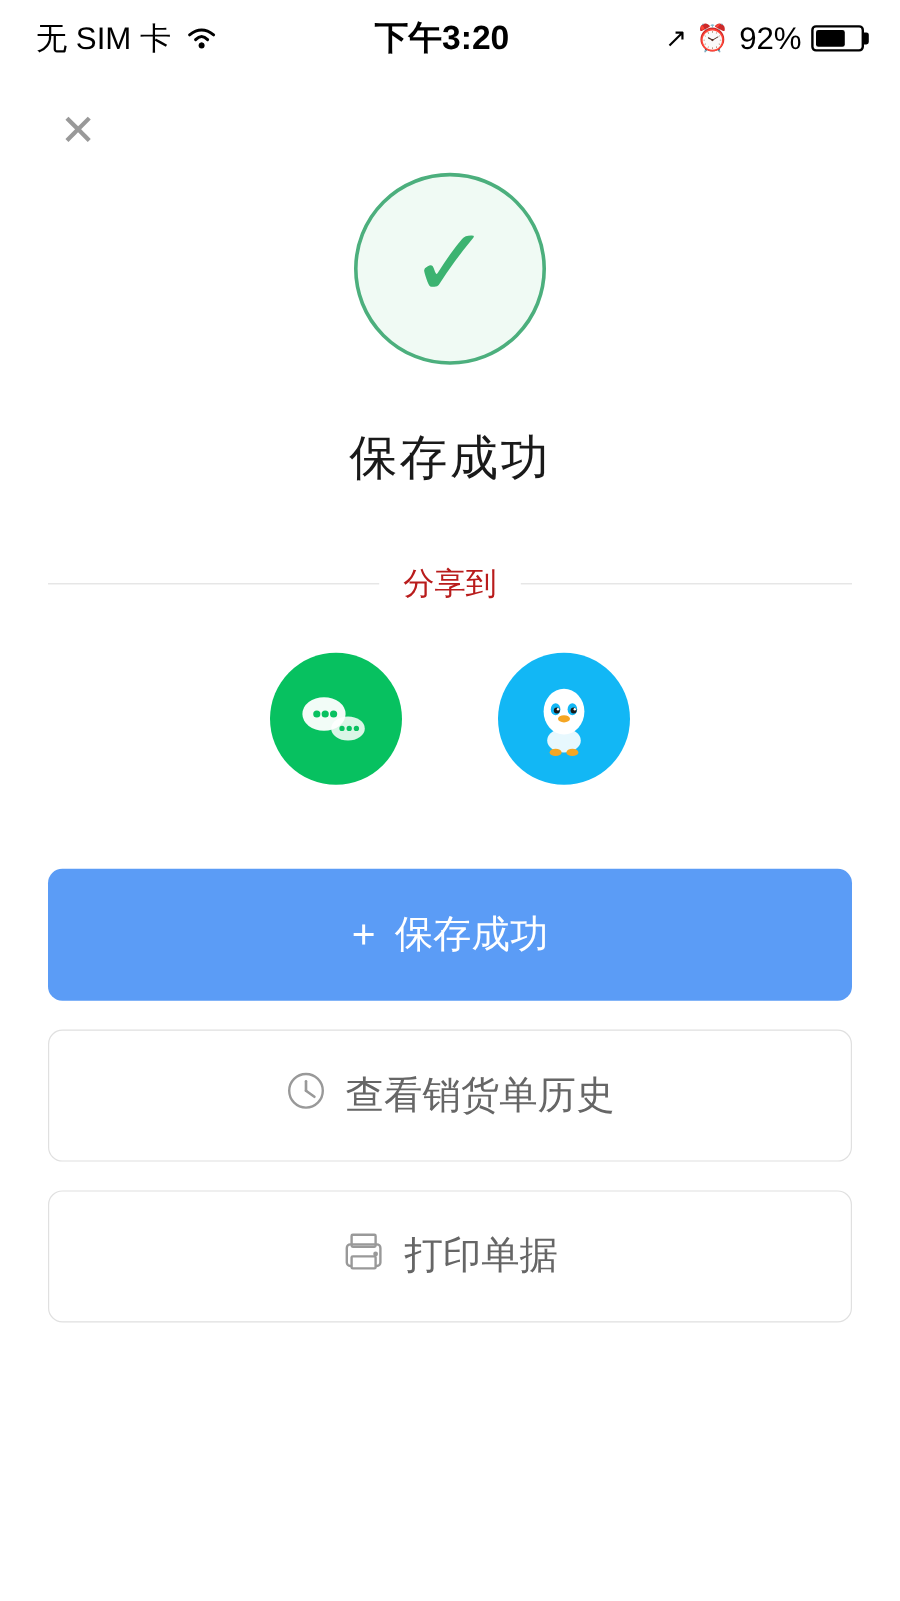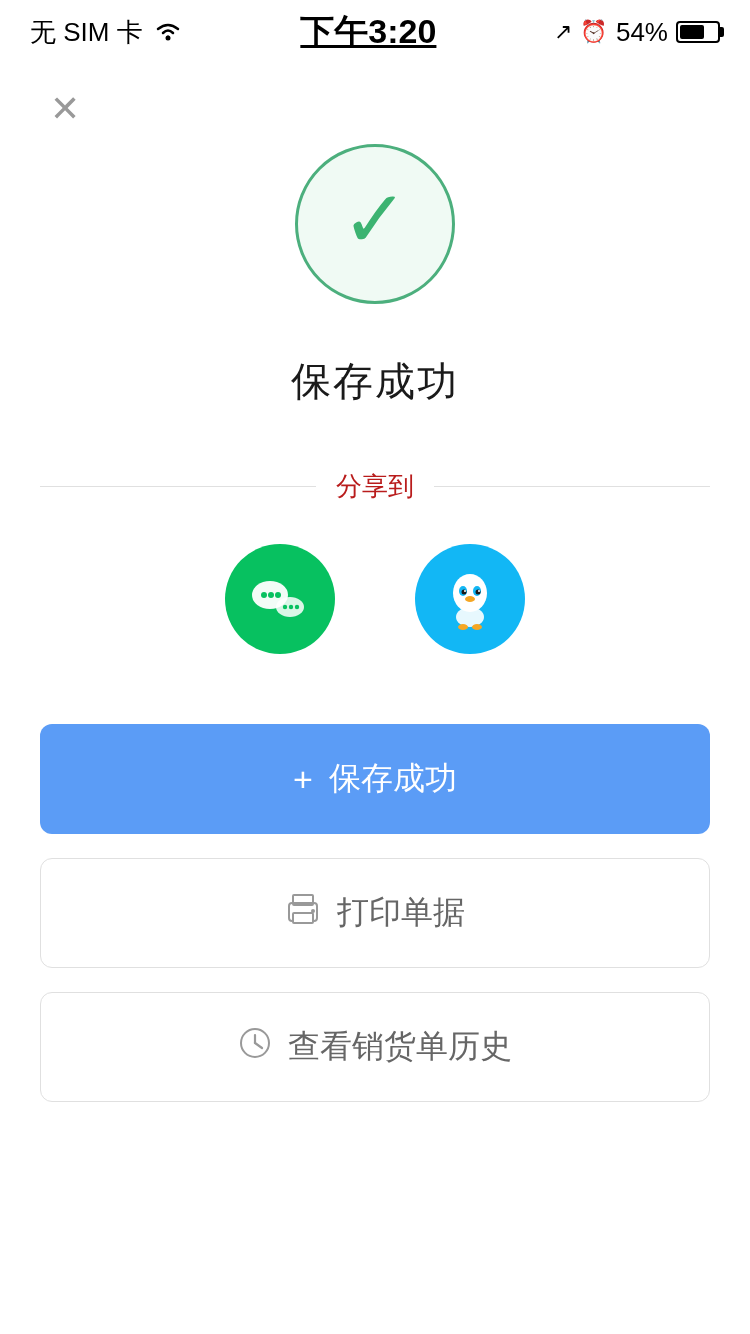--- a/index.html
+++ b/index.html
@@ -26,24 +26,23 @@
     .status-left {
       display: flex;
       align-items: center;
       gap: 10px;
       font-size: 26px;
       color: #000;
       font-weight: 500;
       justify-content: center;
     }
     .status-center {
-      font-size: 34px;
+      font-size: 28px;
       font-weight: 600;
       color: #000;
-      text-decoration: underline;
     }
     .status-right {
       display: flex;
       align-items: center;
       gap: 8px;
       font-size: 26px;
       color: #000;
     }
     .battery-bar {
       width: 44px;
@@ -222,21 +221,21 @@
         <path d="M10 14 Q15 9 20 14" stroke="#000" stroke-width="2.5" fill="none" stroke-linecap="round"></path>
         <path d="M5 10 Q15 2 25 10" stroke="#000" stroke-width="2.5" fill="none" stroke-linecap="round"></path>
         <circle cx="15" cy="19" r="2.5" fill="#000"></circle>
       </svg>
     </span>
   </div>
   <div class="status-center">下午3:20</div>
   <div class="status-right">
     <span style="font-size:22px;">↗</span>
     <span style="font-size:22px;">⏰</span>
-    <span>54%</span>
+    <span>92%</span>
     <div class="battery-bar">
       <div class="battery-fill"></div>
     </div>
   </div>
 </div>
 
 <div class="main-content">
 
   <div class="close-btn">
     <span class="close-x">✕</span>
@@ -291,39 +290,39 @@
         <ellipse cx="36" cy="60" rx="5" ry="3" fill="#f5a623"></ellipse>
       </svg>
     </div>
   </div>
 
   <div class="action-buttons">
 
     <button class="action-btn btn-primary">
       <span style="font-size:34px; font-weight:300;">+</span>
       <span>保存成功</span>
+    </button>
+
+    <button class="action-btn btn-secondary">
+      <span>
+        <svg width="34" height="34" viewBox="0 0 34 34" fill="none">
+          <circle cx="17" cy="17" r="14" stroke="#999" stroke-width="2"></circle>
+          <line x1="17" y1="9" x2="17" y2="17" stroke="#999" stroke-width="2.2" stroke-linecap="round"></line>
+          <line x1="17" y1="17" x2="24" y2="22" stroke="#999" stroke-width="2.2" stroke-linecap="round"></line>
+        </svg>
+      </span>
+      <span>查看销货单历史</span>
     </button>
 
     <button class="action-btn btn-secondary">
       <span>
         <svg width="36" height="32" viewBox="0 0 36 32" fill="none">
           <rect x="4" y="10" width="28" height="18" rx="3" fill="none" stroke="#999" stroke-width="2"></rect>
           <rect x="8" y="2" width="20" height="10" rx="1" fill="none" stroke="#999" stroke-width="2"></rect>
           <rect x="8" y="20" width="20" height="10" rx="1" fill="white" stroke="#999" stroke-width="2"></rect>
           <circle cx="28" cy="18" r="2" fill="#999"></circle>
         </svg>
       </span>
       <span>打印单据</span>
     </button>
 
-    <button class="action-btn btn-secondary">
-      <span>
-        <svg width="34" height="34" viewBox="0 0 34 34" fill="none">
-          <circle cx="17" cy="17" r="14" stroke="#999" stroke-width="2"></circle>
-          <line x1="17" y1="9" x2="17" y2="17" stroke="#999" stroke-width="2.2" stroke-linecap="round"></line>
-          <line x1="17" y1="17" x2="24" y2="22" stroke="#999" stroke-width="2.2" stroke-linecap="round"></line>
-        </svg>
-      </span>
-      <span>查看销货单历史</span>
-    </button>
-
   </div>
 </div>
 
 </body></html>

